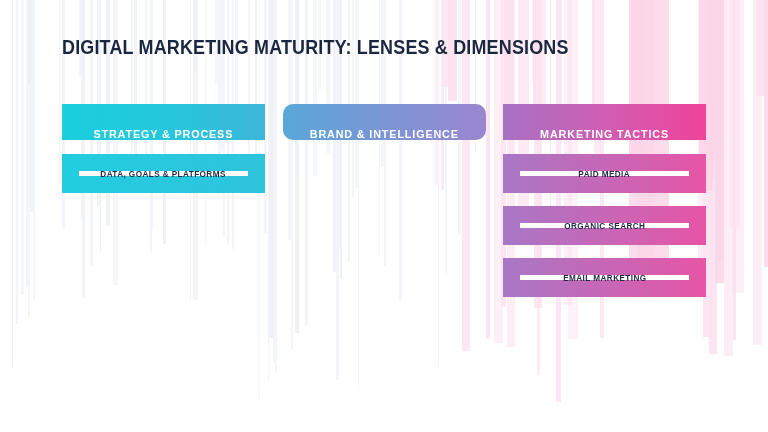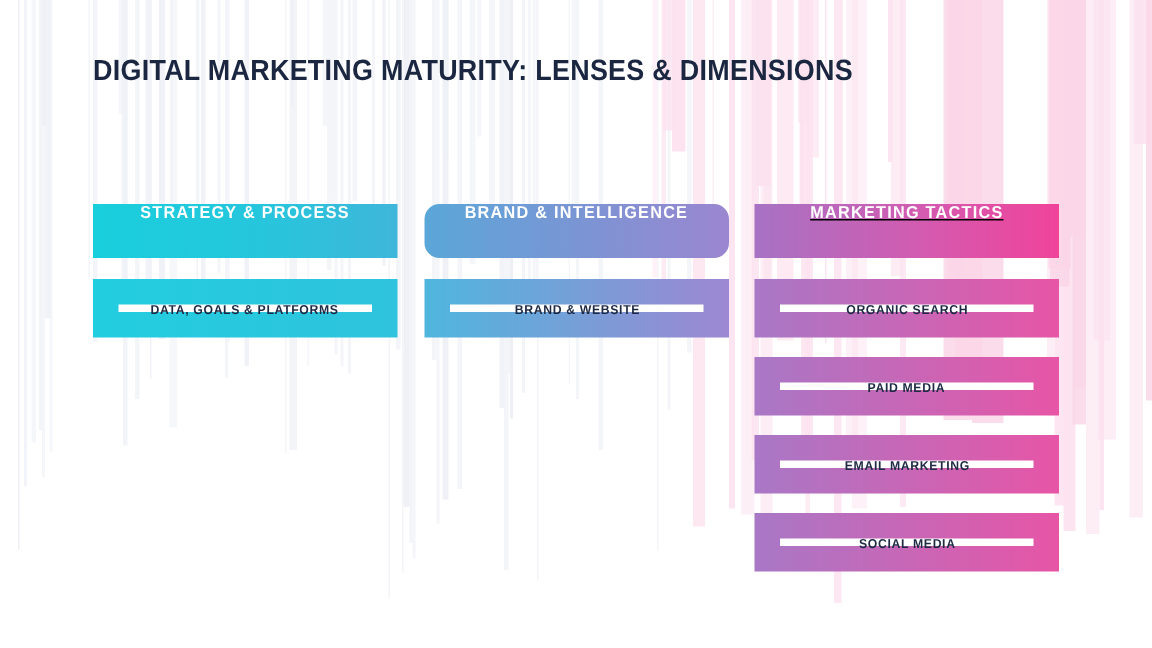--- a/index.html
+++ b/index.html
@@ -65,45 +65,43 @@
     position: absolute;
     top: 104px;
   }
   #col-0 { left: 62px;  width: 203px; }
   #col-1 { left: 283px; width: 203px; }
   #col-2 { left: 503px; width: 203px; }
 
   .col-header {
     height: 36px;
     display: flex;
-    align-items: flex-start;
+    align-items: flex-end;
     justify-content: center;
     box-sizing: border-box;
-    margin-top: 32px;
   }
   .col-header .hdr-text {
     font-family: "Liberation Sans Narrow", "Liberation Sans", sans-serif;
     font-size: 11.5px;
     font-weight: bold;
     letter-spacing: 0.9px;
     color: #ffffff;
     transform: scaleX(0.94);
     white-space: nowrap;
   }
 
   #col-0 .col-header {
     background: linear-gradient(90deg, #19cfdc 0%, #26c6dd 55%, #3fb6da 100%);
   }
   #col-1 .col-header {
     background: linear-gradient(90deg, #5aa7d8 0%, #7a95d4 50%, #9b86d0 100%);
     border-radius: 10px;
   }
   #col-2 .col-header {
     background: linear-gradient(90deg, #a772c4 0%, #d35bb0 55%, #f0439a 100%);
-    text-decoration: underline;
   }
 
   .items { margin-top: 14px; }
 
   .item {
     height: 39px;
     margin-bottom: 13px;
     background: rgba(255,255,255,0.86);
     display: flex;
     align-items: center;
@@ -273,49 +271,39 @@
               <span class="item-text">DATA, GOALS &amp; PLATFORMS</span>
             </div>
           </div>
         </div>
       </div>
       <div class="column" id="col-1">
         <div class="col-header">
           <span class="hdr-text">BRAND &amp; INTELLIGENCE</span>
         </div>
         <div class="items">
-          <div class="item">
-            <div class="inner">
-              <span class="item-text">BRAND &amp; WEBSITE</span>
-            </div>
-          </div>
         </div>
       </div>
       <div class="column" id="col-2">
         <div class="col-header">
           <span class="hdr-text">MARKETING TACTICS</span>
         </div>
         <div class="items">
+          <div class="item">
+            <div class="inner">
+              <span class="item-text">PAID MEDIA</span>
+            </div>
+          </div>
           <div class="item">
             <div class="inner">
               <span class="item-text">ORGANIC SEARCH</span>
             </div>
           </div>
           <div class="item">
             <div class="inner">
-              <span class="item-text">PAID MEDIA</span>
-            </div>
-          </div>
-          <div class="item">
-            <div class="inner">
               <span class="item-text">EMAIL MARKETING</span>
             </div>
           </div>
-          <div class="item">
-            <div class="inner">
-              <span class="item-text">SOCIAL MEDIA</span>
-            </div>
-          </div>
         </div>
       </div>
     </div>
 
 </div>
 
 </body></html>

